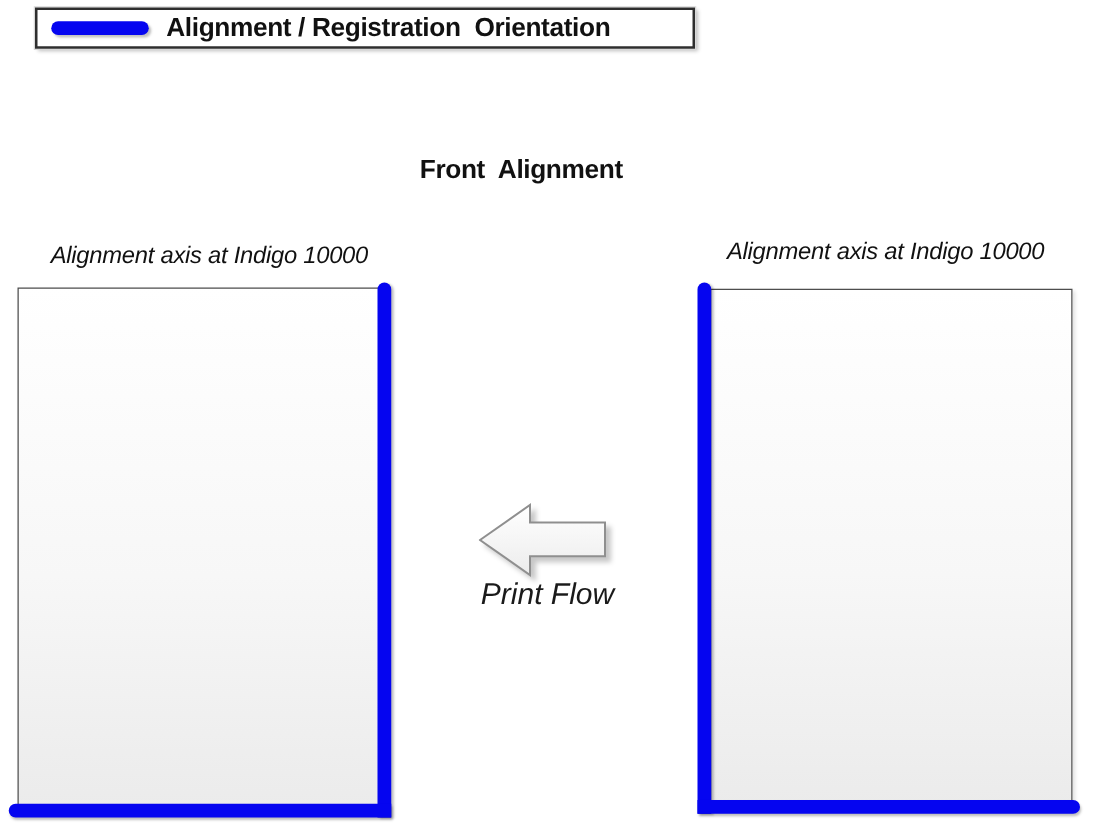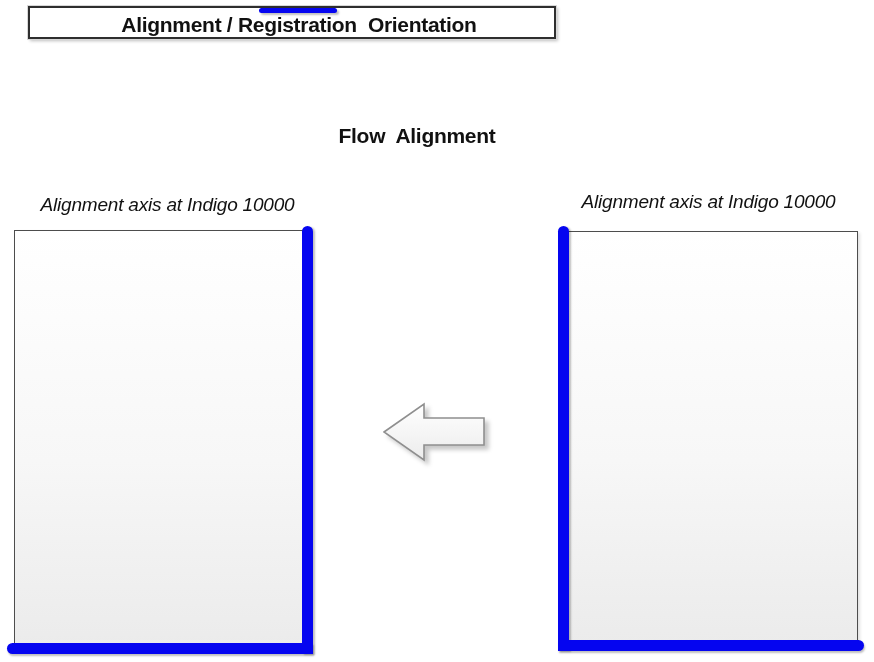--- a/index.html
+++ b/index.html
@@ -16,21 +16,21 @@
     color:#111;
     overflow:hidden;
   }
 
   
   .legend-box{
     position:absolute;left:28px;top:6px;width:524px;height:29px;
     background:#ffffff;
     border:2px solid #2e2e2e;
     box-shadow:0 0 0 1px #d8d8d8, 2px 2px 3px rgba(0,0,0,0.25);
-    display:flex;align-items:center;flex-direction:column;
+    display:flex;align-items:center;
   }
   .legend-line{
     width:78px;height:11px;margin-left:11px;
     background:var(--blue);
     border-radius:6px;
     box-shadow:2px 2px 2px rgba(0,0,0,0.25);
   }
   .legend-label{
     margin-left:14px;
     font-size:21px;font-weight:bold;
@@ -117,21 +117,21 @@
 <body>
 
 <div class="canvas">
 
   <div class="legend-box">
     <div class="legend-line"></div>
     <div class="legend-label">Alignment / Registration  Orientation</div>
   </div>
 
   <div class="diagram-title">
-    <div>Flow  Alignment</div>
+    <div>Front  Alignment</div>
   </div>
 
   <div class="caption caption-left">
     <div>Alignment axis at Indigo 10000</div>
     <div><span>Stacker </span><span class="hl">OUTPUT</span></div>
   </div>
 
   <div class="caption caption-right">
     <div>Alignment axis at Indigo 10000</div>
     <div><span class="hl">INPUT</span></div>
@@ -149,14 +149,15 @@
 
   <svg class="flow-arrow" width="104" height="60" viewBox="0 0 104 60">
     <defs>
       <linearGradient id="arrowFill" x1="0" y1="0" x2="0" y2="1">
         <stop offset="0" stop-color="#ffffff"></stop>
         <stop offset="1" stop-color="#ececec"></stop>
       </linearGradient>
     </defs>
     <polygon points="1,30 41,2 41,16 101,16 101,43 41,43 41,58" fill="url(#arrowFill)" stroke="#8f8f8f" stroke-width="1.6" stroke-linejoin="miter"></polygon>
   </svg>
+  <div class="flow-label">Print Flow</div>
 
 </div>
 
 </body></html>

